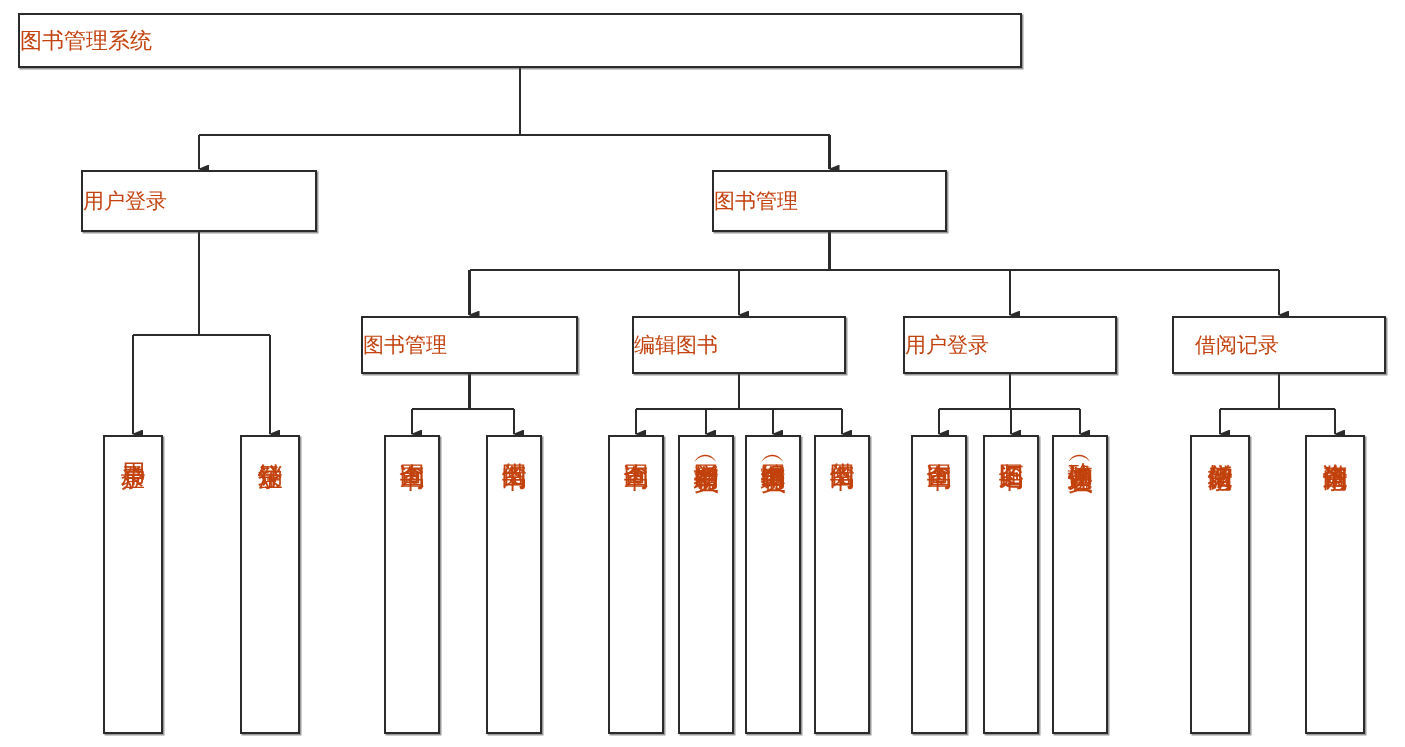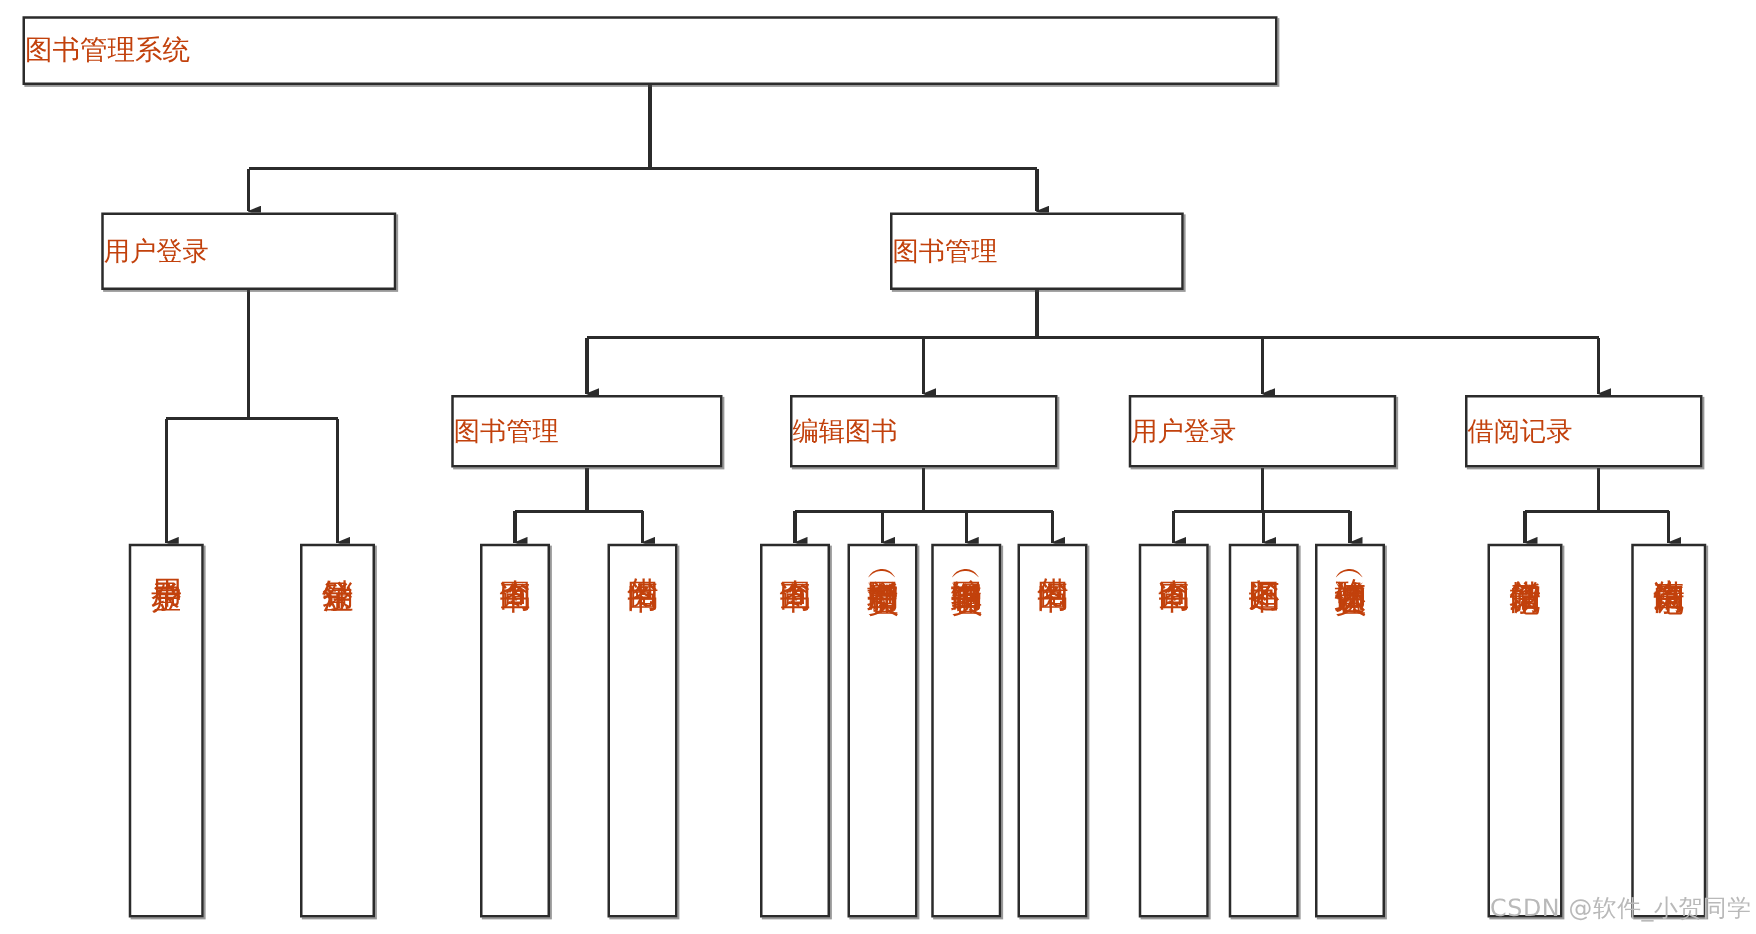--- a/index.html
+++ b/index.html
@@ -106,21 +106,21 @@
       </div>
       <div class="node h" style="left: 361px; top: 316px; width: 217px; height: 58px;">
         <span class="label">图书管理</span>
       </div>
       <div class="node h" style="left: 632px; top: 316px; width: 214px; height: 58px;">
         <span class="label">编辑图书</span>
       </div>
       <div class="node h" style="left: 903px; top: 316px; width: 214px; height: 58px;">
         <span class="label">用户登录</span>
       </div>
-      <div class="node h" style="left: 1172px; top: 316px; width: 190px; height: 58px;">
+      <div class="node h" style="left: 1172px; top: 316px; width: 214px; height: 58px; padding-left: 21px;">
         <span class="label">借阅记录</span>
       </div>
       <div class="node v" style="left: 103px; top: 435px; width: 60px; height: 299px;">
         <span class="label">用户登录</span>
       </div>
       <div class="node v" style="left: 240px; top: 435px; width: 60px; height: 299px;">
         <span class="label">注销登录</span>
       </div>
       <div class="node v" style="left: 384px; top: 435px; width: 56px; height: 299px;">
         <span class="label">查询图书</span>
@@ -149,14 +149,13 @@
       <div class="node v" style="left: 1052px; top: 435px; width: 56px; height: 299px;">
         <span class="label">确认归还（管理员）</span>
       </div>
       <div class="node v" style="left: 1190px; top: 435px; width: 60px; height: 299px;">
         <span class="label">新增借阅记录</span>
       </div>
       <div class="node v" style="left: 1305px; top: 435px; width: 60px; height: 299px;">
         <span class="label">查询借阅记录</span>
       </div>
     </div>
-  <div class="watermark" style="left: 1192px; top: 714px; color: rgb(185, 185, 185);">CSDN @软件_小贺同学</div>
 </div>
 
 </body></html>

